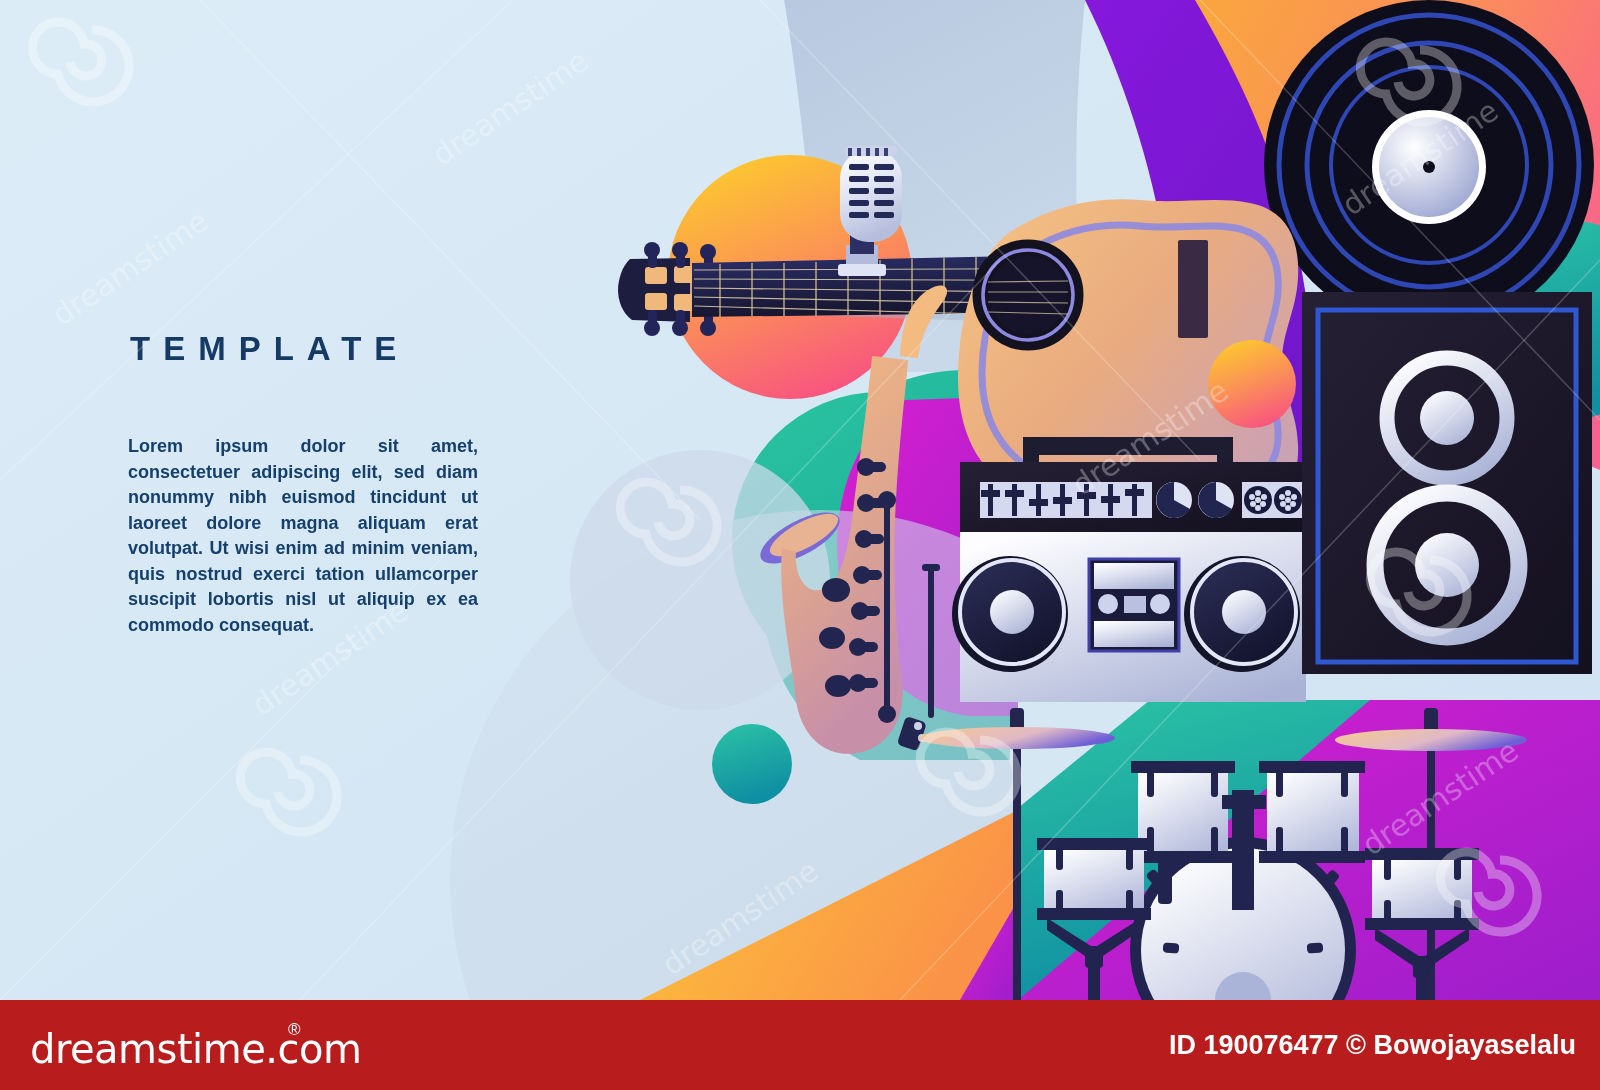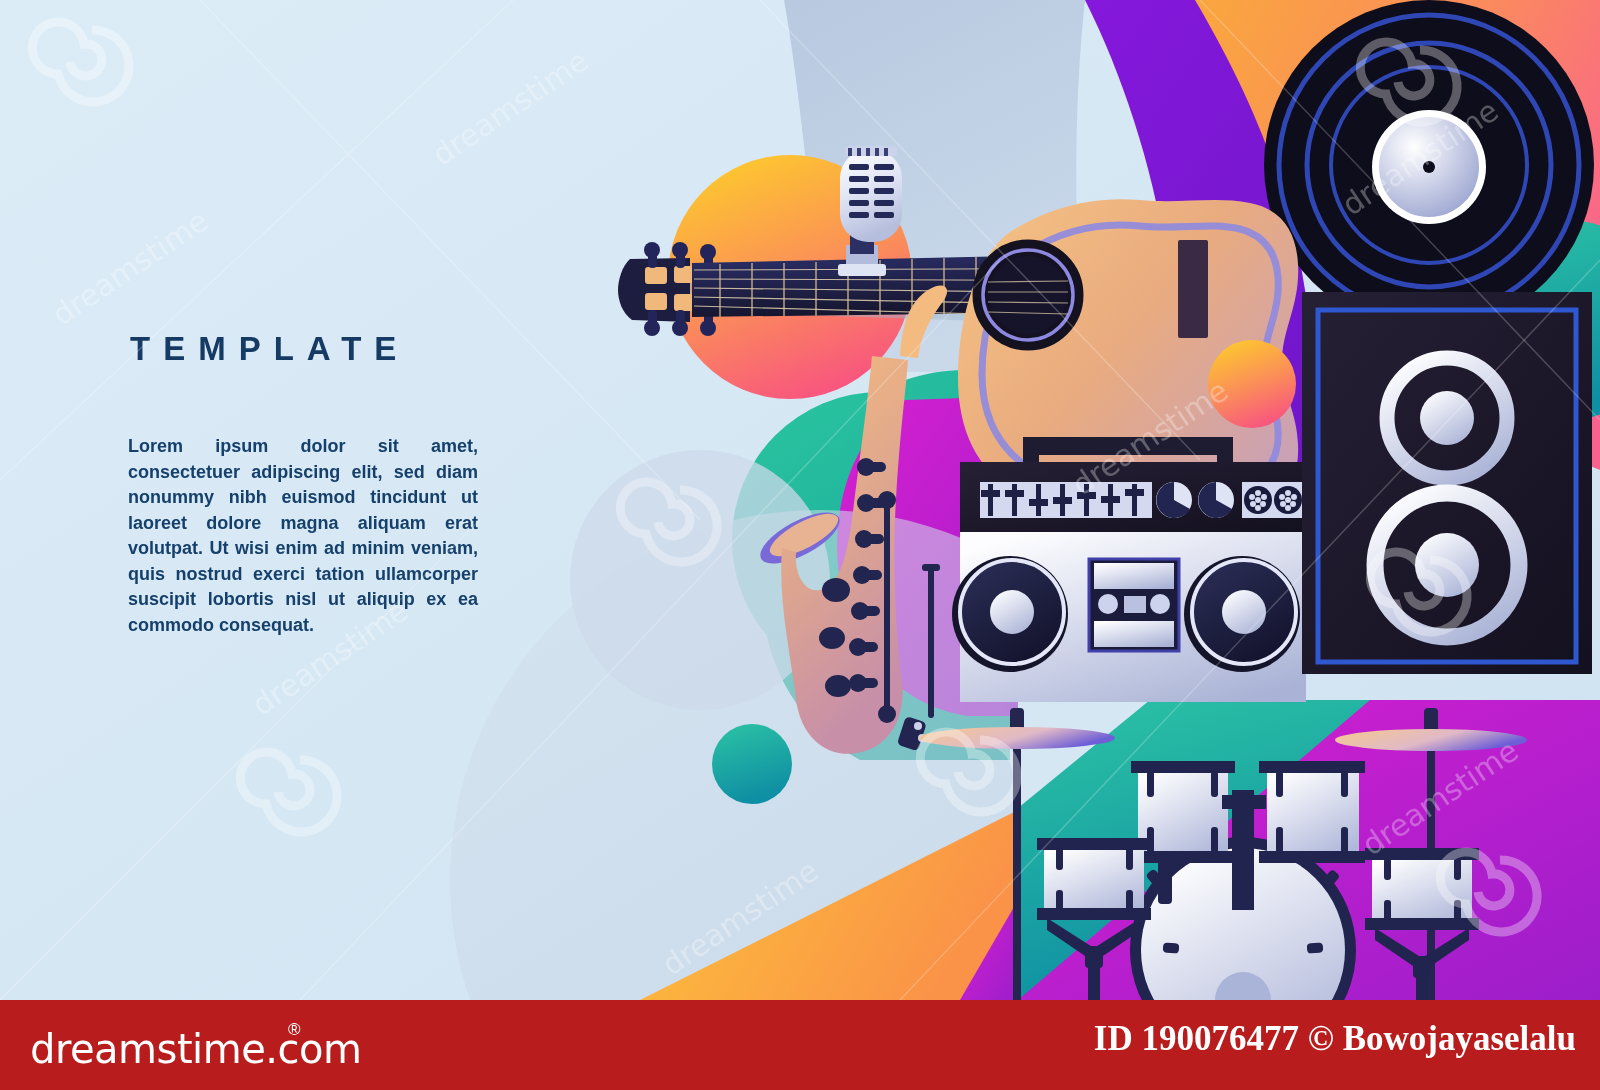--- a/index.html
+++ b/index.html
@@ -29,23 +29,22 @@
   }
 
   
   .footer{position:absolute;left:0;bottom:0;width:1600px;height:90px;background:#b91c1c;z-index:90;}
   .ds-logo{
     position:absolute;left:30px;top:26px;color:#fff;font-size:40px;
     font-family:"DejaVu Sans",sans-serif;letter-spacing:-0.5px;
   }
   .ds-reg{position:absolute;left:288px;top:20px;color:#fff;font-size:17px;}
   .ds-id{
-    position:absolute;right:24px;top:19px;color:#fff;font-size:35px;font-weight:bold;
+    position:absolute;right:24px;top:30px;color:#fff;font-size:27px;font-weight:bold;
     white-space:nowrap;
-    font-family:Liberation Serif, serif;
   }
 
   
   .wm{position:absolute;inset:0;z-index:80;pointer-events:none;}
   .wm-text{
     position:absolute;color:rgba(255,255,255,0.30);
     font-family:"DejaVu Sans",sans-serif;font-size:30px;
     transform:rotate(-34deg);white-space:nowrap;
   }
 </style>

